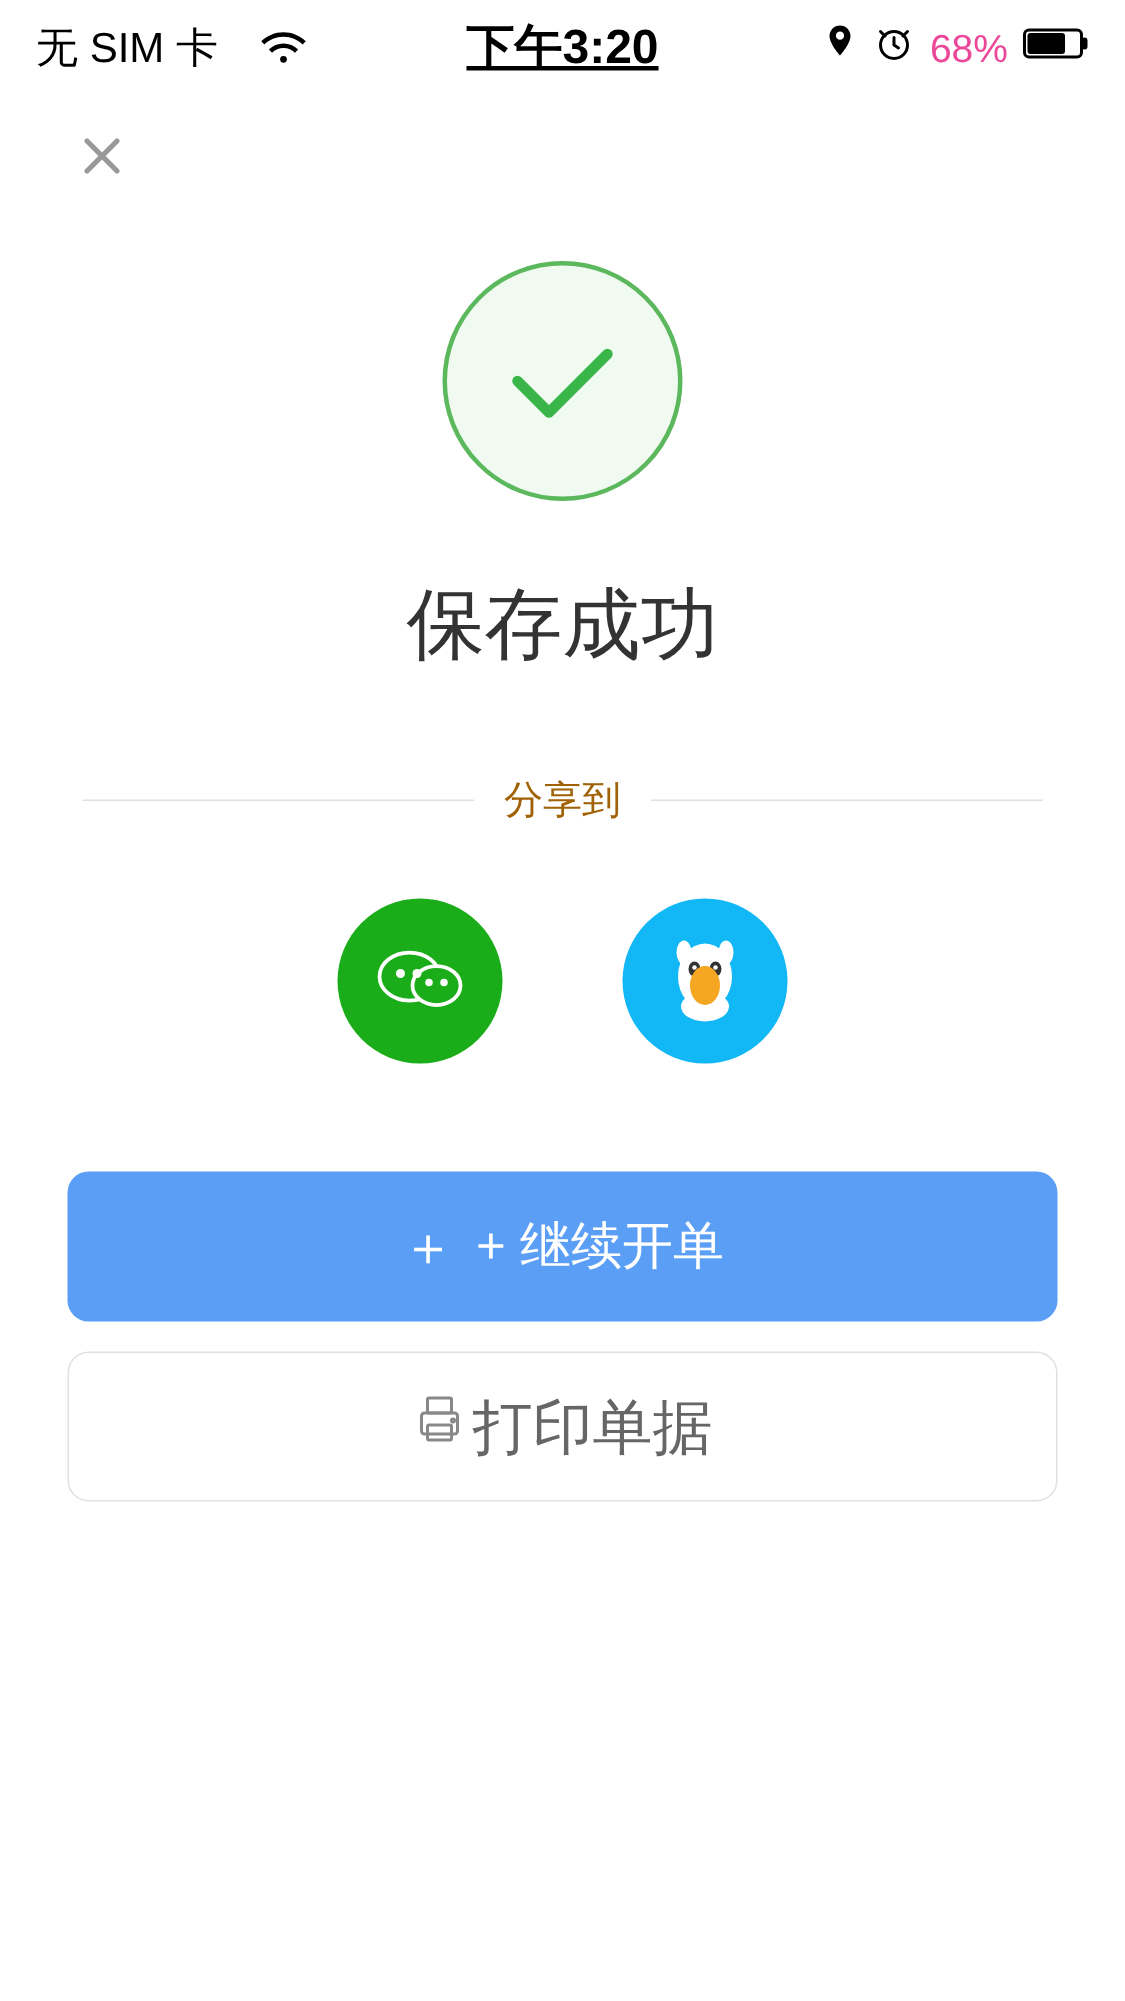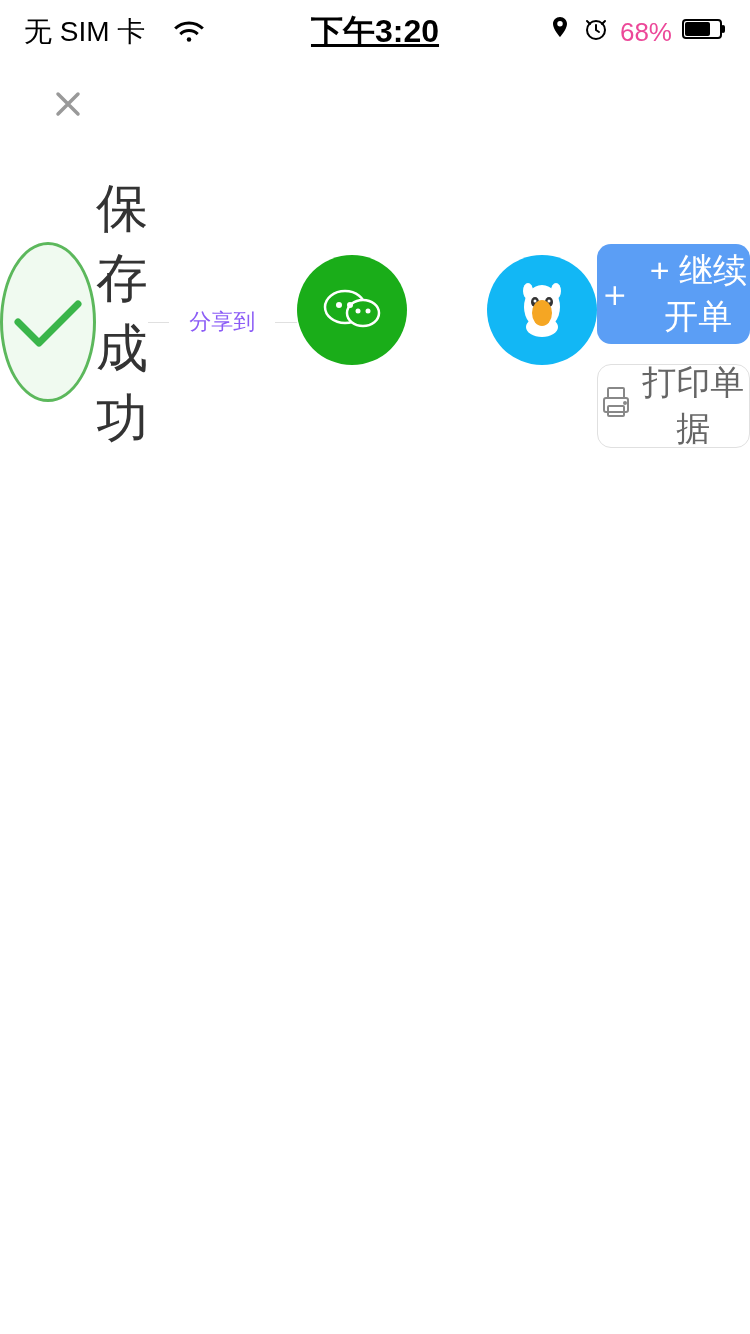--- a/index.html
+++ b/index.html
@@ -61,20 +61,21 @@
       cursor: pointer;
     }
     .close-btn svg {
       width: 40px;
       height: 40px;
     }
 
     
     .main-content {
       display: flex;
+      flex-direction: column;
       align-items: center;
       padding-top: 110px;
     }
 
     
     .success-circle {
       width: 160px;
       height: 160px;
       border-radius: 50%;
       border: 3px solid #5cb85c;
@@ -104,22 +105,22 @@
       align-items: center;
       gap: 20px;
       margin-bottom: 48px;
     }
     .share-divider-line {
       flex: 1;
       height: 1px;
       background: #e0e0e0;
     }
     .share-divider-label {
-      font-size: 22px;
-      color: #8b5cf6;
+      font-size: 26px;
+      color: #a16207;
     }
 
     
     .share-icons {
       display: flex;
       gap: 80px;
       margin-bottom: 72px;
     }
     .share-icon-btn {
       width: 110px;
@@ -160,30 +161,30 @@
       justify-content: center;
       gap: 14px;
       cursor: pointer;
       font-size: 34px;
       color: #ffffff;
       font-weight: 400;
     }
 
     .btn-secondary {
       width: 100%;
-      height: 84px;
+      height: 100px;
       border-radius: 14px;
       background: #ffffff;
       border: 1.5px solid #e0e0e0;
       display: flex;
       align-items: center;
       justify-content: center;
       gap: 4px;
       cursor: pointer;
-      font-size: 34px;
+      font-size: 40px;
       color: #666666;
       font-weight: 400;
     }
 
   </style>
 </head>
 <body>
 
 <div class="status-bar">
   <div class="status-left">

